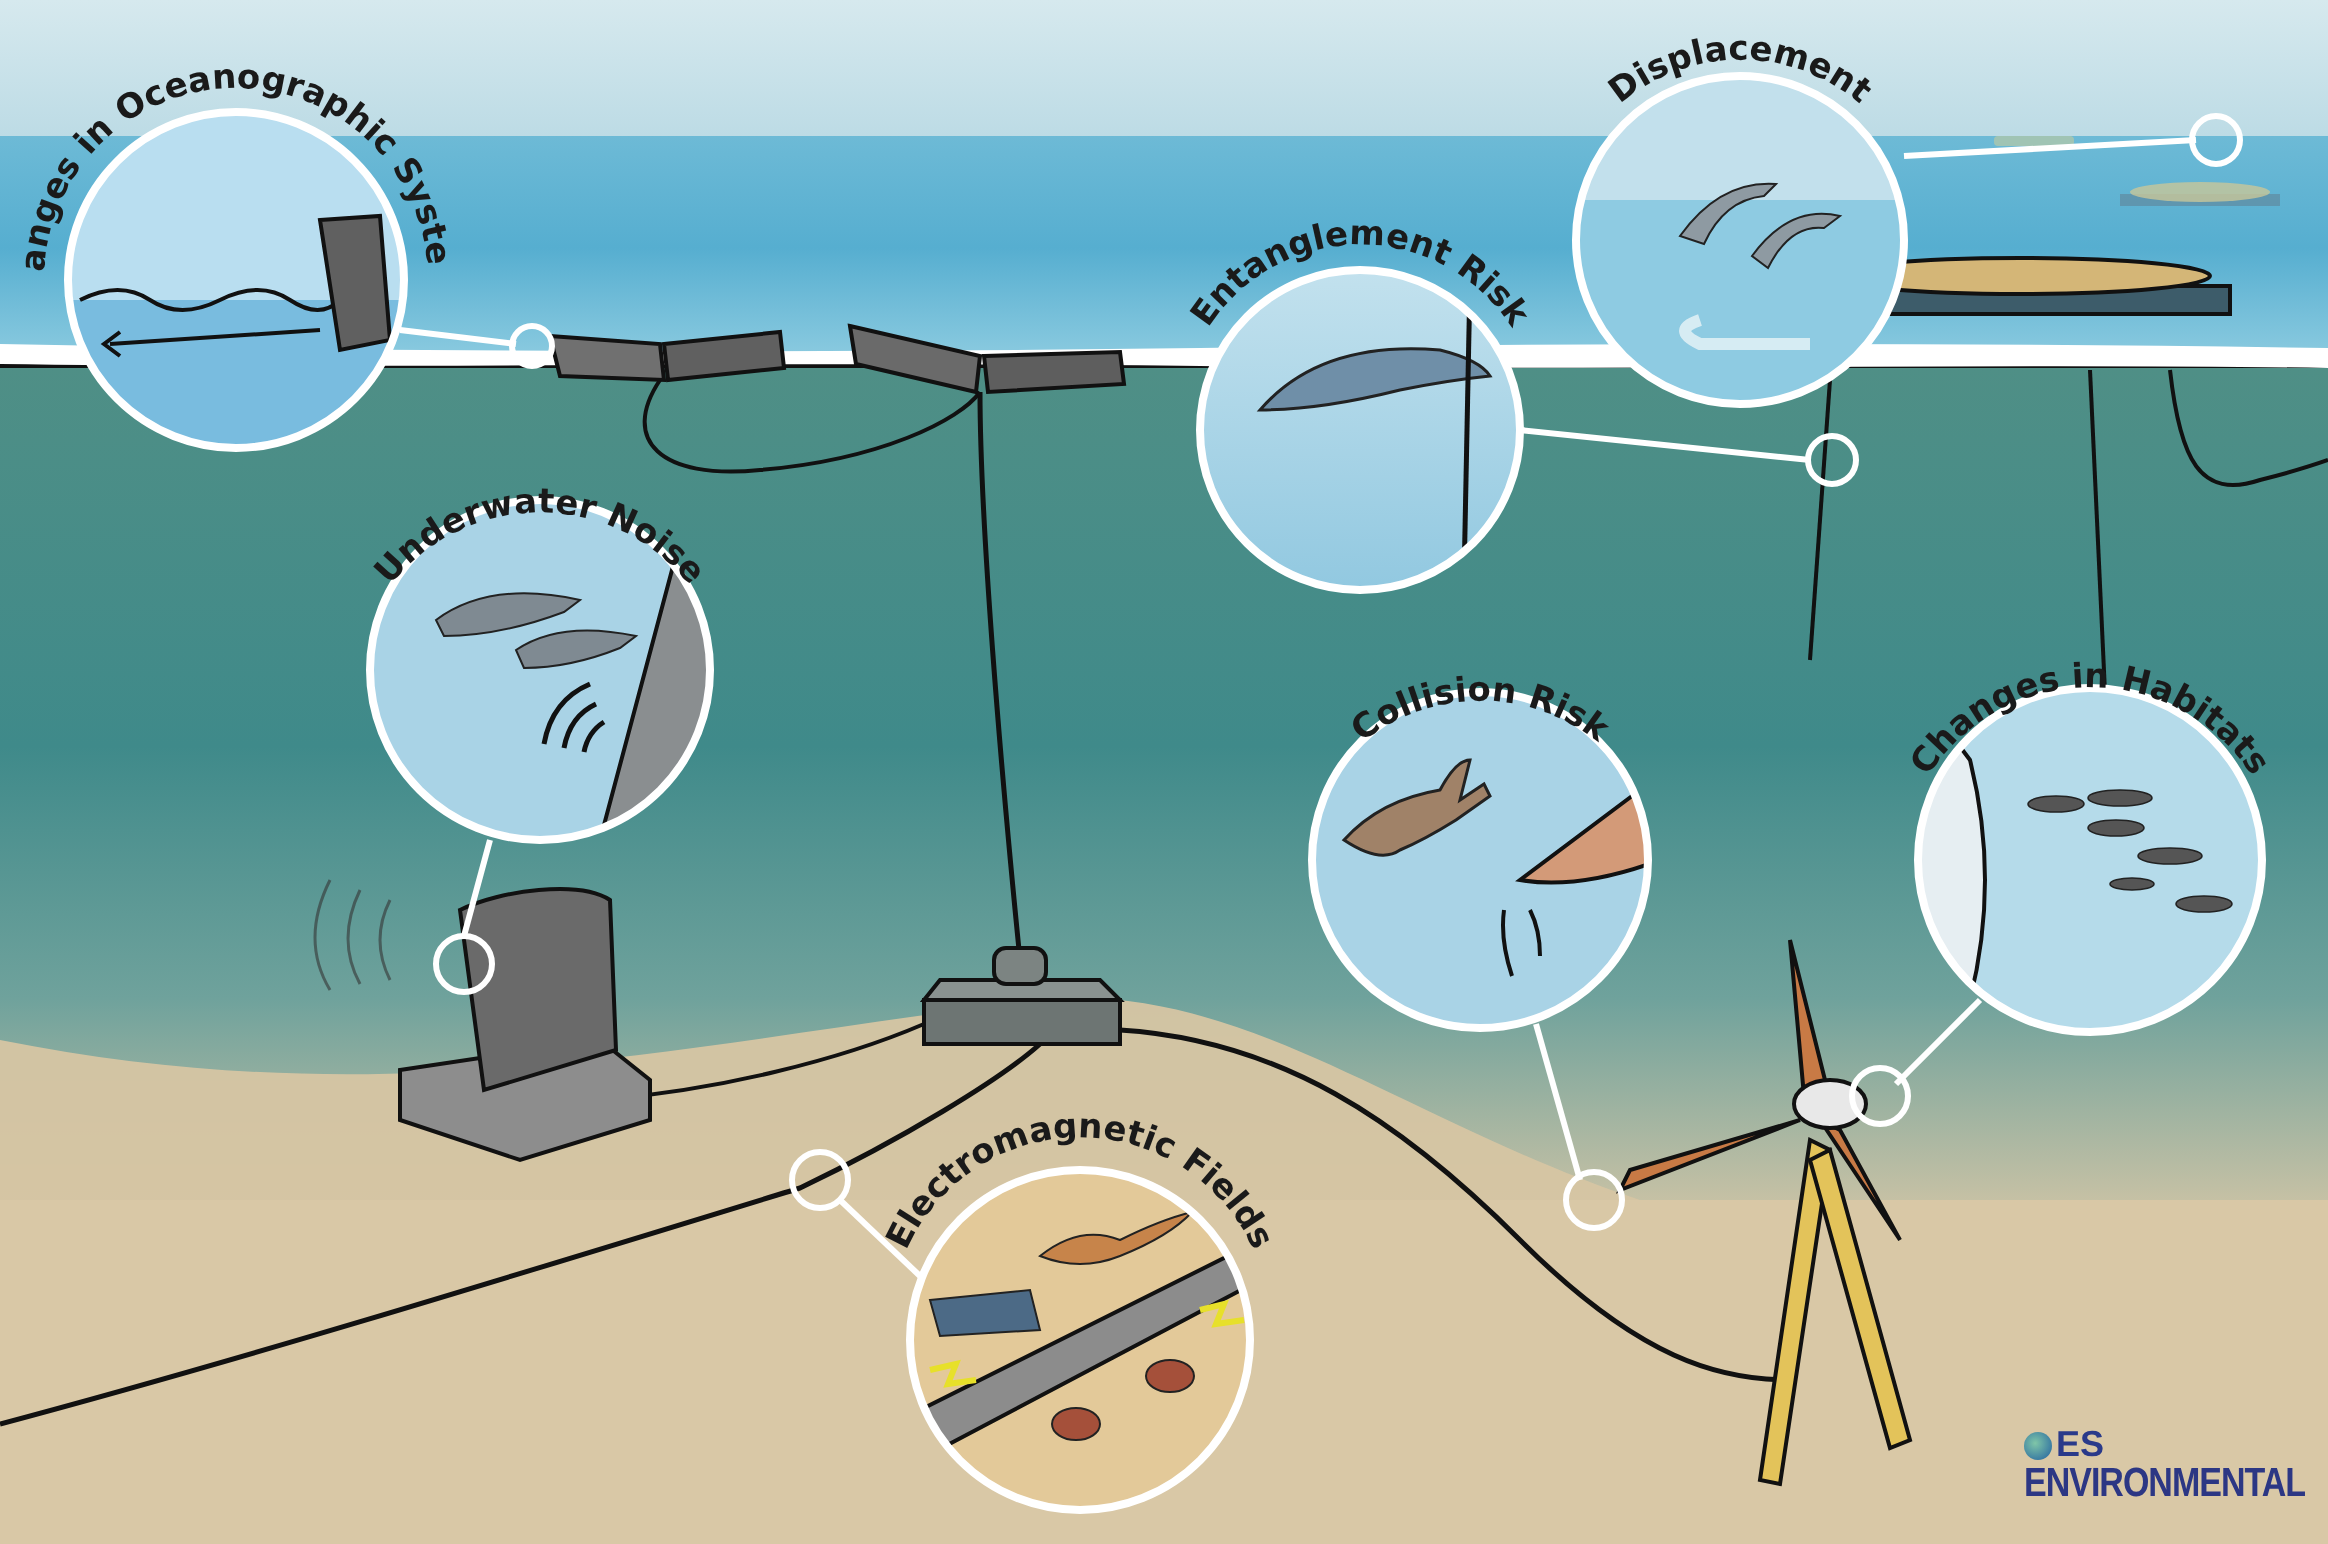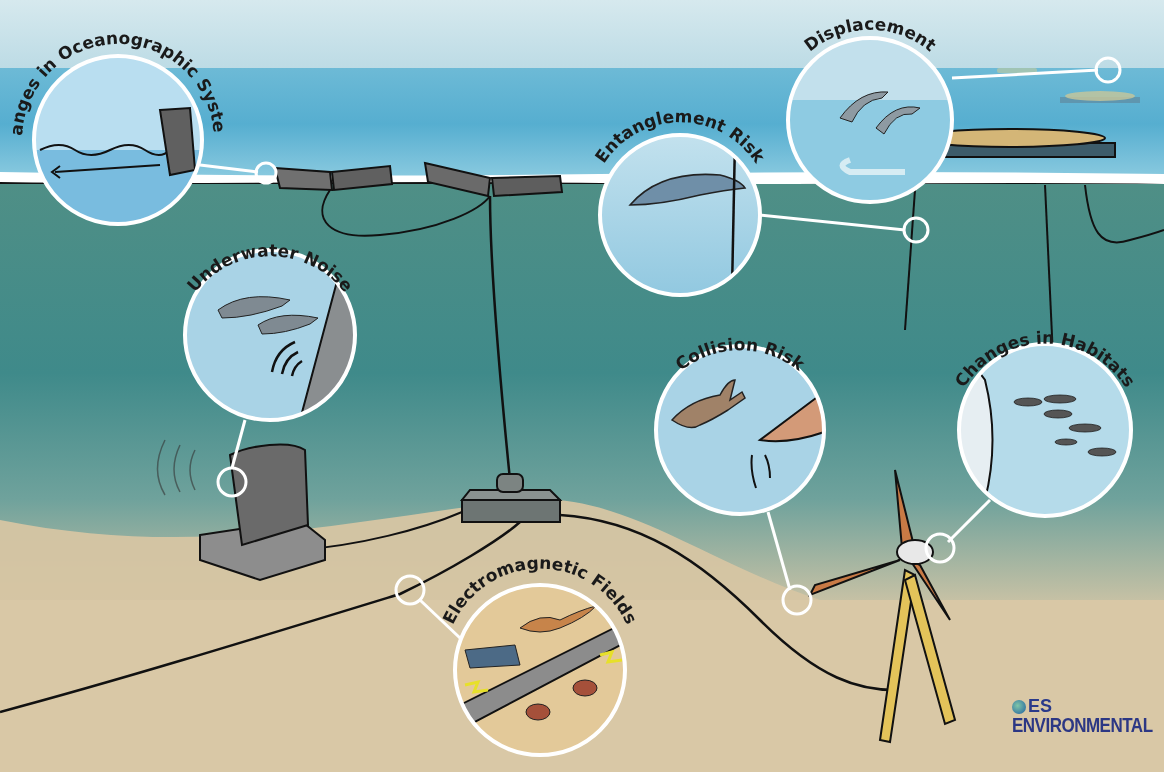--- a/index.html
+++ b/index.html
@@ -1,19 +1,19 @@
 <!DOCTYPE html>
 <html><head>
 <meta charset="utf-8">
 <style>
   html,body{margin:0;padding:0;}
   body{width:1164px;height:772px;overflow:hidden;font-family:"DejaVu Sans",sans-serif;background:#d9c9a8;}
   #scene{position:absolute;left:0;top:0;width:1164px;height:772px;}
   .lbl{font-family:"DejaVu Sans",sans-serif;font-weight:bold;font-size:17px;fill:#1a1a1a;}
-  .logo{position:absolute;left:1012px;top:696px;width:140px;}
+  .logo{position:absolute;left:1012px;top:712px;width:140px;}
   .logo-es{font-family:"Liberation Sans",sans-serif;font-weight:bold;font-size:18px;color:#2a3a8a;display:flex;align-items:center;gap:2px;}
   .logo-globe{width:14px;height:14px;border-radius:50%;background:radial-gradient(circle at 40% 40%,#7fc6a8,#1f5fa0);display:inline-block;}
   .logo-env{font-family:"Liberation Sans",sans-serif;font-weight:bold;font-size:17px;color:#2c3784;letter-spacing:-0.5px;transform:scaleY(1.2);transform-origin:top left;margin-top:-3px;}
 </style>
 </head>
 <body>
 
 <svg id="scene" viewBox="0 0 1164 772" xmlns="http://www.w3.org/2000/svg">
   <defs>
     <linearGradient id="sky" x1="0" y1="0" x2="0" y2="1">

